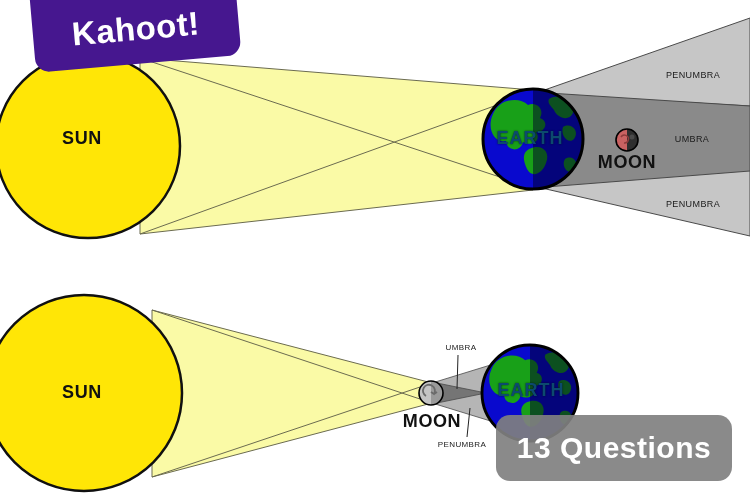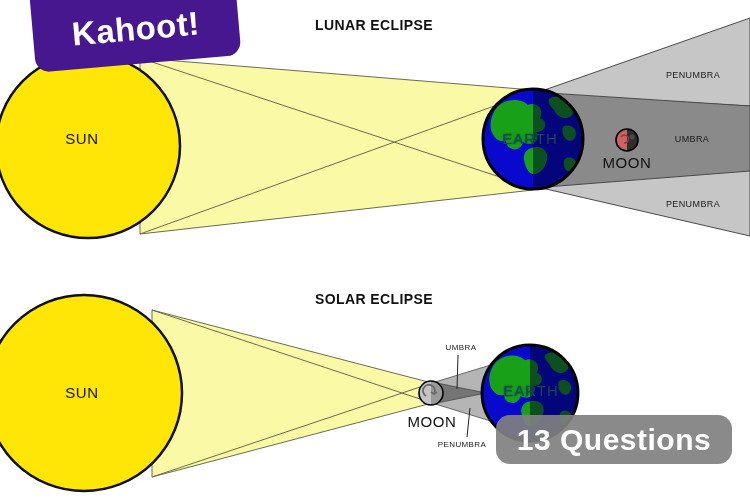--- a/index.html
+++ b/index.html
@@ -3,30 +3,30 @@
 <meta charset="utf-8">
 <style>
   html,body{margin:0;padding:0;}
   body{width:750px;height:500px;background:#fff;overflow:hidden;
        font-family:"Liberation Sans","DejaVu Sans",sans-serif;}
   .stage{position:relative;width:750px;height:500px;background:#fff;}
   .stage svg{position:absolute;left:0;top:0;}
   .lbl{position:absolute;transform:translate(-50%,-50%);white-space:nowrap;
        color:#111;line-height:1;}
   .title{font-size:14px;font-weight:bold;letter-spacing:.4px;}
-  .body-lbl{font-size:15px;font-weight:normal;letter-spacing:.6px;}
+  .body-lbl{font-size:18px;font-weight:bold;letter-spacing:.6px;}
   .earth-lbl{color:#0c4a6e;text-shadow:0 0 2px rgba(0,0,0,.65);letter-spacing:1px;}
   .shadow-lbl{font-size:9px;letter-spacing:.4px;color:#1a1a1a;font-weight:normal;text-align:right;}
   .shadow-lbl.small{font-size:8px;}
   .kahoot-badge{position:absolute;left:32px;top:-24px;width:206px;height:88px;
        background:#46178F;border-radius:14px;transform:rotate(-5deg);
        display:flex;align-items:center;justify-content:center;padding-top:18px;
        box-sizing:border-box;z-index:5;}
   .kahoot-badge span{color:#fff;font-size:33px;font-weight:bold;letter-spacing:.5px;}
-  .q-badge{position:absolute;left:496px;top:415px;width:236px;height:49px;
+  .q-badge{position:absolute;left:496px;top:415px;width:236px;height:66px;
        background:rgba(128,128,128,0.92);border-radius:14px;display:flex;
        align-items:center;justify-content:center;z-index:6;}
   .q-badge span{color:#fff;font-size:30px;font-weight:bold;letter-spacing:.5px;}
 </style>
 </head>
 <body>
 
 <div class="stage">
 
   <svg width="750" height="500" viewBox="0 0 750 500">
@@ -97,29 +97,27 @@
         </g>
         <path d="M0,-50 A50,50 0 0 1 0,50 Z" fill="rgba(0,0,40,0.5)"></path>
         <circle r="50" fill="none" stroke="#000" stroke-width="3"></circle>
       </g>
 
       <line x1="458" y1="355" x2="457" y2="389" stroke="#222" stroke-width="1"></line>
       <line x1="467" y1="437" x2="470" y2="408" stroke="#222" stroke-width="1"></line>
     </g>
   </svg>
 
-  <div class="lbl title" style="left:374px;top:25px;">LUNAR ECLIPSE</div>
   <div class="lbl body-lbl" style="left:82px;top:138px;">SUN</div>
   <div class="lbl body-lbl earth-lbl" style="left:530px;top:138px;">EARTH</div>
   <div class="lbl body-lbl" style="left:627px;top:162px;">MOON</div>
   <div class="lbl shadow-lbl" style="left:693px;top:75px;">PENUMBRA</div>
   <div class="lbl shadow-lbl" style="left:692px;top:139px;">UMBRA</div>
   <div class="lbl shadow-lbl" style="left:693px;top:204px;">PENUMBRA</div>
 
-  <div class="lbl title" style="left:374px;top:299px;">SOLAR ECLIPSE</div>
   <div class="lbl body-lbl" style="left:82px;top:392px;">SUN</div>
   <div class="lbl body-lbl earth-lbl" style="left:531px;top:390px;">EARTH</div>
   <div class="lbl body-lbl" style="left:432px;top:421px;">MOON</div>
   <div class="lbl shadow-lbl small" style="left:461px;top:348px;">UMBRA</div>
   <div class="lbl shadow-lbl small" style="left:462px;top:445px;">PENUMBRA</div>
 
   <div class="kahoot-badge">
     <span>Kahoot!</span>
   </div>
 

